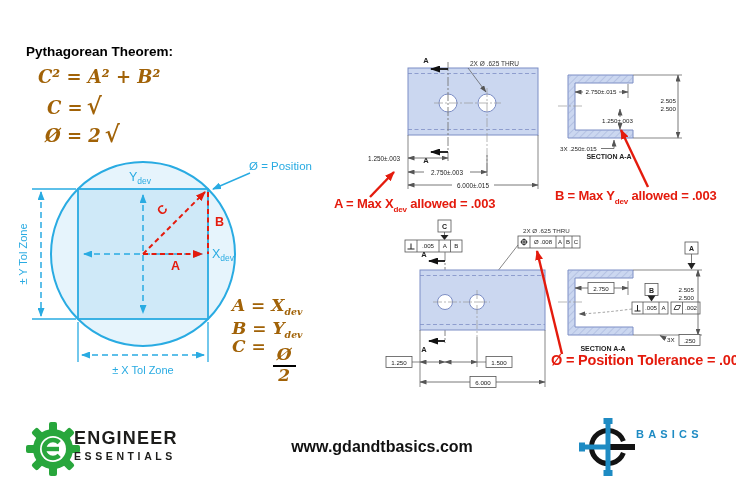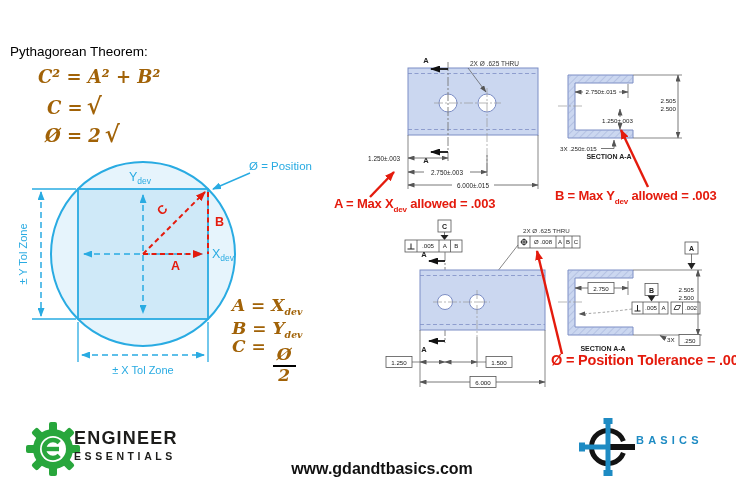--- a/index.html
+++ b/index.html
@@ -14,21 +14,21 @@
   .frac{display:inline-flex;flex-direction:column;align-items:center;line-height:1.05;margin-left:7px;transform:translateY(8px)}
   .frac .num{border-bottom:2.2px solid #000;padding:0 4px 1px}
   .red-note{position:absolute;color:#e41b0d;font-weight:bold;font-size:13px;white-space:nowrap;letter-spacing:-.2px}
   .red-note sub{font-size:.62em}
   svg text{font-family:"Liberation Sans","DejaVu Sans",sans-serif}
   .brand-dark{color:#1d1d1b}
   .url{font-weight:bold;font-size:16px;text-align:center;color:#111}
   .ee-l1{font-size:18px;font-weight:800;letter-spacing:1.2px}
   .ee-l2{font-size:10.5px;font-weight:700;letter-spacing:3.6px;margin-top:1px}
   .gdt-l1{font-size:25px;font-weight:800;letter-spacing:.5px;color:#131313}
-  .gdt-l2{font-size:11px;font-weight:700;letter-spacing:4.2px;color:#1e8bc3;margin-top:8px}
+  .gdt-l2{font-size:11px;font-weight:700;letter-spacing:4.2px;color:#1e8bc3;margin-top:2px}
 </style>
 </head>
 <body>
 
 <svg width="0" height="0" style="position:absolute">
   <defs>
     <marker id="aD" markerWidth="7" markerHeight="5" refX="6.5" refY="2.5" orient="auto-start-reverse" markerUnits="userSpaceOnUse">
         <path d="M0,0L7,2.5L0,5Z" fill="#555"></path>
       </marker>
     <marker id="aB" markerWidth="10" markerHeight="7" refX="9" refY="3.5" orient="auto-start-reverse" markerUnits="userSpaceOnUse">
@@ -39,21 +39,21 @@
       </marker>
     <marker id="aR" markerWidth="10" markerHeight="8" refX="9" refY="4" orient="auto-start-reverse" markerUnits="userSpaceOnUse">
         <path d="M0,0L10,4L0,8Z" fill="#e41b0d"></path>
       </marker>
     <pattern id="hatch" width="5" height="5" patternUnits="userSpaceOnUse" patternTransform="rotate(45)">
         <line x1="0" y1="0" x2="0" y2="5" stroke="#93a3cf" stroke-width=".8"></line>
       </pattern>
   </defs>
 </svg>
 
-<div class="abs" style="left:10px;top:44px;font-weight:normal;font-size:13.5px">Pythagorean Theorem:</div>
+<div class="abs" style="left:26px;top:44px;font-weight:bold;font-size:13.5px">Pythagorean Theorem:</div>
 
 <div class="abs math formula" style="left:38px;top:66px;font-size:18px">
   <span>C² = A² + B²</span>
 </div>
 
 <div class="abs math formula" style="left:47px;top:92px;font-size:18px">
   <span>C =</span>
   <span class="rad-sign">√</span>
 </div>
 
@@ -325,21 +325,21 @@
     <circle cx="28" cy="28" r="13" fill="#fff"></circle>
     <path d="M34.25,21.53 A9,9 0 1 0 34.25,34.47" fill="none" stroke="#28a63c" stroke-width="4.5"></path>
     <rect x="20.5" y="25.8" width="13.5" height="4.4" fill="#28a63c"></rect>
   </svg>
 </div>
 <div class="abs brand-dark" style="left:74px;top:428px">
   <div class="ee-l1">ENGINEER</div>
   <div class="ee-l2">ESSENTIALS</div>
 </div>
 
-<div class="abs url" style="left:252px;top:460px;width:260px">www.gdandtbasics.com</div>
+<div class="abs url" style="left:252px;top:438px;width:260px">www.gdandtbasics.com</div>
 
 <div class="abs" style="left:579px;top:418px">
   <svg width="58" height="58" viewBox="0 0 58 58">
     <path d="M44.4,23.1 A16.5,16.5 0 1 0 44.4,34.9" fill="none" stroke="#131313" stroke-width="5"></path>
     <rect x="2" y="26.5" width="26" height="5" fill="#1e8bc3"></rect>
     <rect x="0" y="24.5" width="6" height="9" fill="#1e8bc3"></rect>
     <rect x="29" y="26" width="27" height="6" fill="#131313"></rect>
     <rect x="26.5" y="2" width="5" height="54" fill="#1e8bc3"></rect>
     <rect x="24.5" y="0" width="9" height="6" fill="#1e8bc3"></rect>
     <rect x="24.5" y="52" width="9" height="6" fill="#1e8bc3"></rect>

